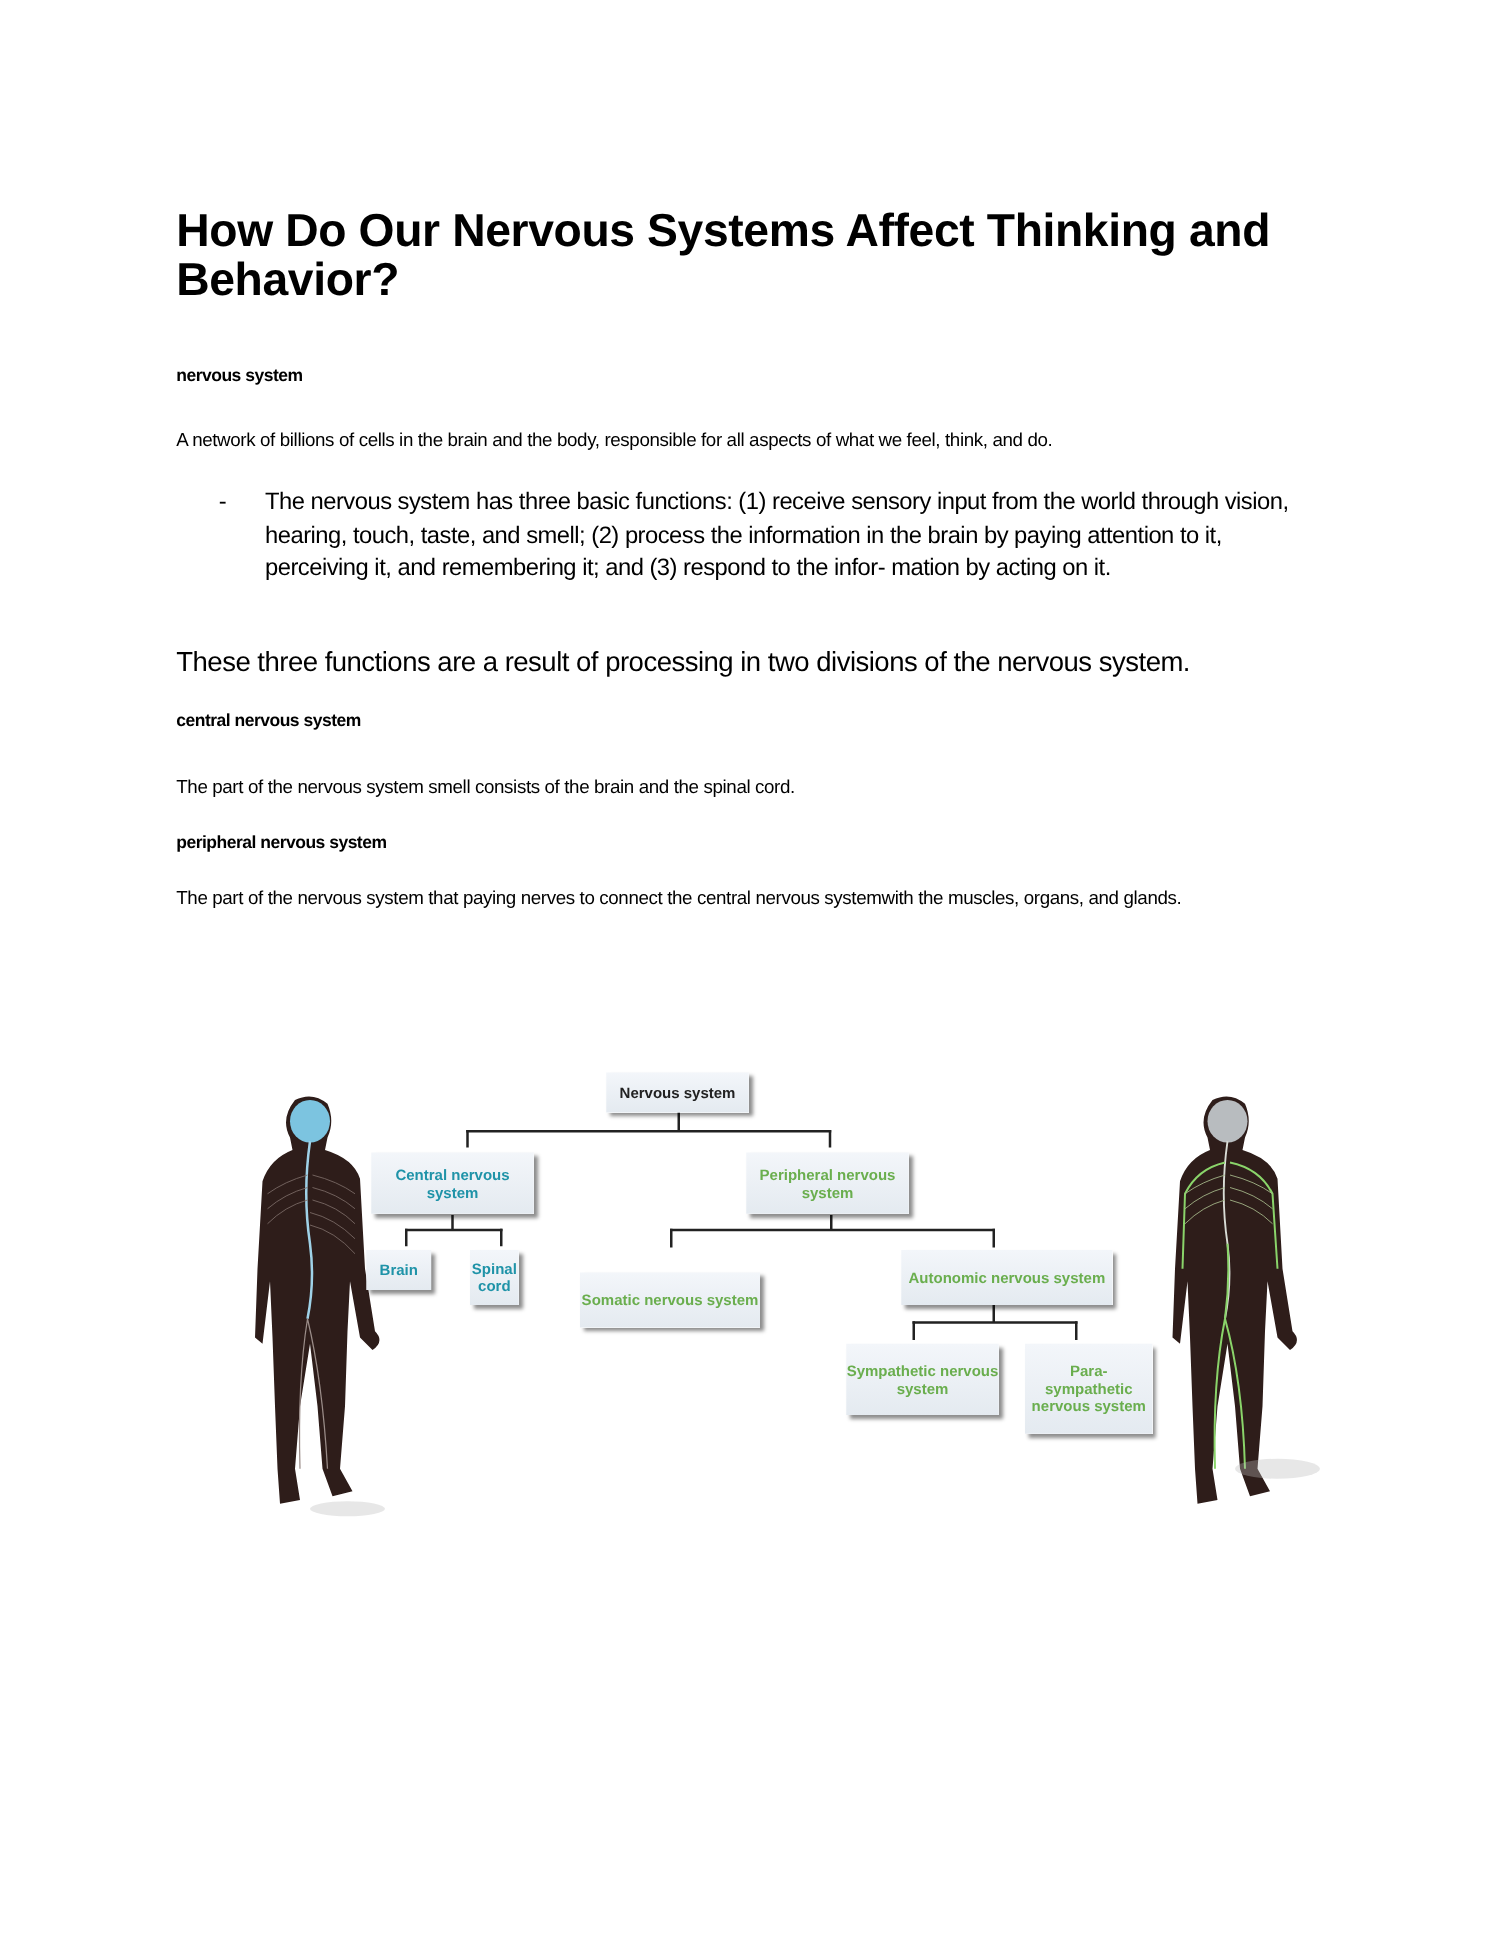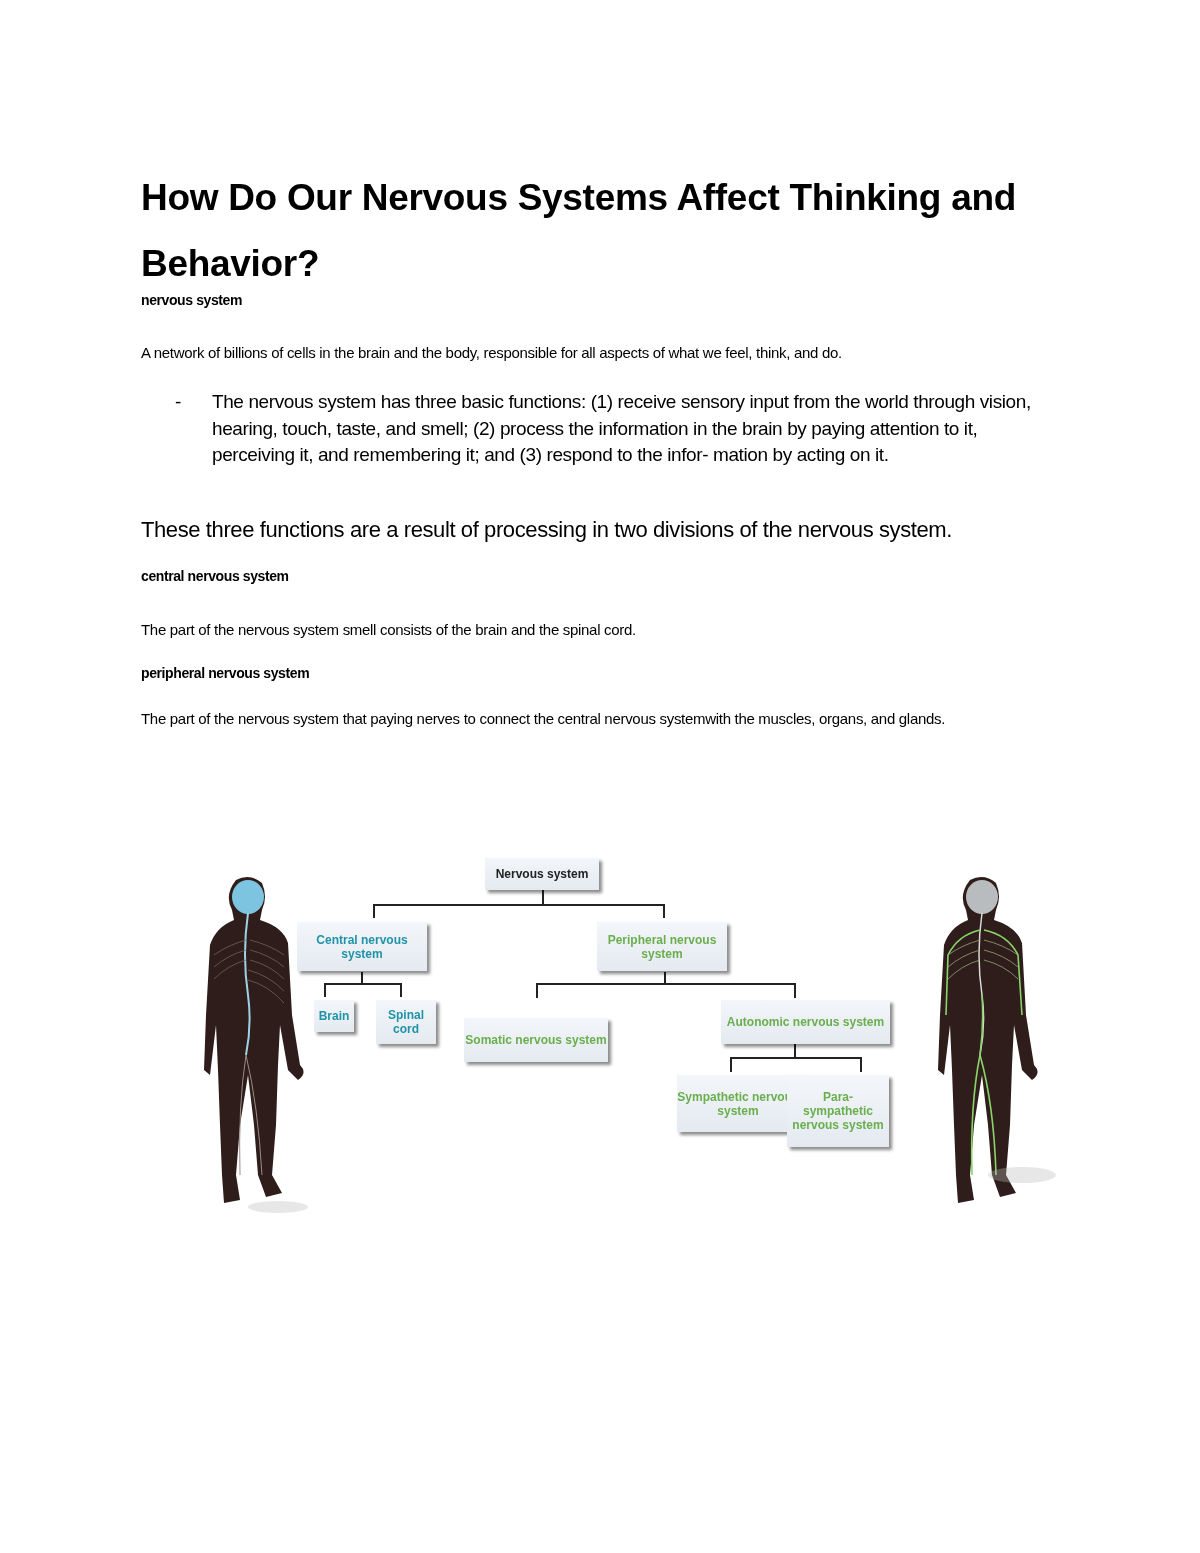--- a/index.html
+++ b/index.html
@@ -1,17 +1,17 @@
 <!DOCTYPE html>
 <html><head>
 <meta charset="utf-8">
 <style>
   html, body { margin:0; padding:0; background:#ffffff; }
   body { width:1200px; height:1553px; position:relative; overflow:hidden; font-family:"Liberation Sans", sans-serif; color:#000; }
-  .title { position:absolute; left:141px; top:165px; width:900px; font-size:37px; font-weight:bold; line-height:66px; margin:0; letter-spacing:-0.3px; }
+  .title { position:absolute; left:141px; top:165px; width:900px; font-size:37px; font-weight:bold; line-height:39px; margin:0; letter-spacing:-0.3px; }
   .term { position:absolute; left:141px; font-size:14px; font-weight:bold; letter-spacing:-0.4px; }
   .def { position:absolute; left:141px; font-size:15px; letter-spacing:-0.3px; }
   .bullet { position:absolute; left:175px; top:389px; width:880px; font-size:19px; line-height:26.5px; letter-spacing:-0.4px; }
   .bullet .dash { position:absolute; left:0; top:0; }
   .bullet .btext { position:absolute; left:37px; top:0; width:845px; }
   .para { position:absolute; left:141px; top:517px; font-size:22px; letter-spacing:-0.4px; }
 
   .figure { position:absolute; left:180px; top:850px; width:890px; height:370px; }
   .box { position:absolute; background:linear-gradient(#f3f6fa,#e4eaf0); box-shadow:3px 3px 3px rgba(0,0,0,0.45); font-weight:bold; font-size:12px; text-align:center; display:flex; align-items:center; justify-content:center; line-height:14px; }
   .box.root { color:#222; }
@@ -100,19 +100,19 @@
   <div class="line" style="left:614px;top:133px;width:2px;height:15px"></div>
 
   <div class="line" style="left:614px;top:193px;width:2px;height:15px"></div>
   <div class="line" style="left:550px;top:207px;width:132px;height:2px"></div>
   <div class="line" style="left:550px;top:207px;width:2px;height:15px"></div>
   <div class="line" style="left:680px;top:207px;width:2px;height:15px"></div>
 
   <div class="box root" style="left:305px;top:8px;width:114px;height:32px">Nervous system</div>
   <div class="box cns" style="left:117px;top:72px;width:130px;height:49px">Central nervous system</div>
   <div class="box pns" style="left:417px;top:72px;width:130px;height:49px">Peripheral nervous system</div>
-  <div class="box cns" style="left:134px;top:150px;width:40px;height:32px">Brain</div>
-  <div class="box cns" style="left:196px;top:150px;width:60px;height:44px">Spinal cord</div>
+  <div class="box cns" style="left:113px;top:150px;width:52px;height:32px">Brain</div>
+  <div class="box cns" style="left:196px;top:150px;width:39px;height:44px">Spinal cord</div>
   <div class="box pns" style="left:284px;top:168px;width:144px;height:44px">Somatic nervous system</div>
   <div class="box pns" style="left:541px;top:150px;width:169px;height:44px">Autonomic nervous system</div>
   <div class="box pns" style="left:497px;top:225px;width:122px;height:57px">Sympathetic nervous system</div>
-  <div class="box pns" style="left:607px;top:225px;width:102px;height:72px;padding:0 2px;box-sizing:border-box">Para- sympathetic nervous system</div>
+  <div class="box pns" style="left:640px;top:225px;width:102px;height:72px;padding:0 2px;box-sizing:border-box">Para- sympathetic nervous system</div>
 </div>
 
 </body></html>

